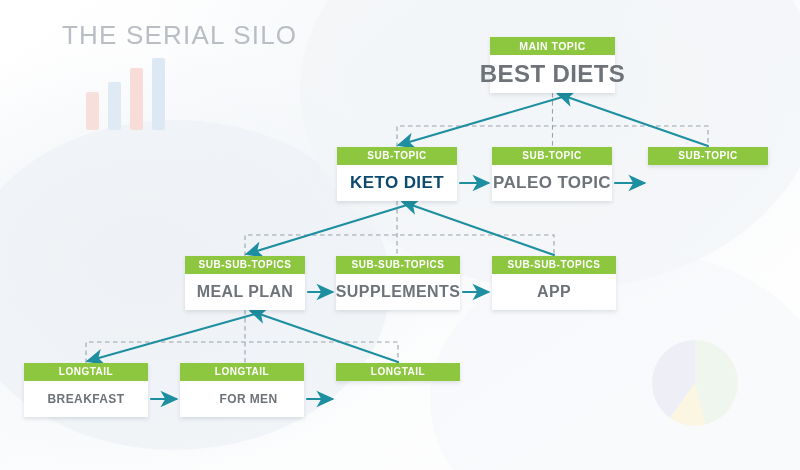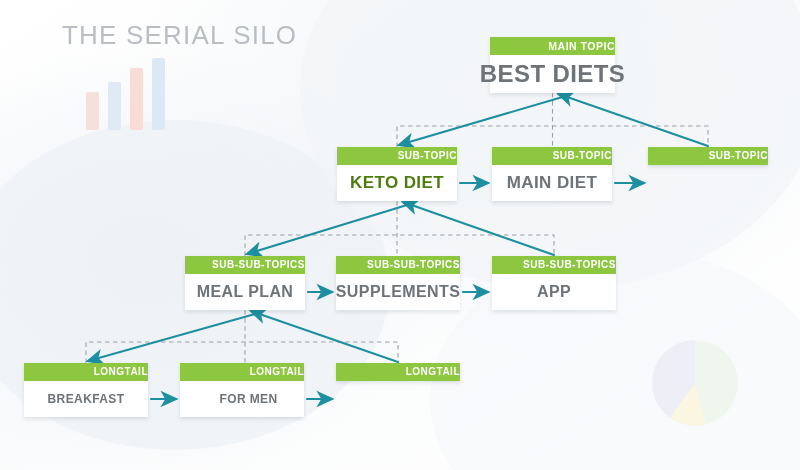--- a/index.html
+++ b/index.html
@@ -35,21 +35,21 @@
   .bg-pie{position:absolute;left:652px;top:340px;width:86px;height:86px;border-radius:50%;}
 
   
   .wires{position:absolute;left:0;top:0;width:800px;height:470px;}
 
   
   .node{
     position:absolute;
     background:#ffffff;
     box-shadow:0 2px 4px rgba(40,60,80,.13);
-    text-align:right;
+    text-align:center;
     box-sizing:border-box;
   }
   .node .cap{
     color:#ffffff;
     font-weight:bold;
     letter-spacing:.5px;
     line-height:18px;
     height:18px;
     font-size:10px;
     white-space:nowrap;
@@ -131,25 +131,25 @@
       </g>
   </svg>
 
   <div id="nodes">
       <div class="node lvl-main" style="left: 490px; top: 37px; width: 125px;">
         <div class="cap" style="background: rgb(141, 198, 63);">MAIN TOPIC</div>
         <div class="ttl" style="color: rgb(109, 115, 120);">BEST DIETS</div>
       </div>
       <div class="node lvl-sub" style="left: 337px; top: 147px; width: 120px;">
         <div class="cap" style="background: rgb(141, 198, 63);">SUB-TOPIC</div>
-        <div class="ttl" style="color: #4d7c0f;">KETO DIET</div>
+        <div class="ttl" style="color: #0c4a6e;">KETO DIET</div>
       </div>
       <div class="node lvl-sub" style="left: 492px; top: 147px; width: 120px;">
         <div class="cap" style="background: rgb(141, 198, 63);">SUB-TOPIC</div>
-        <div class="ttl" style="color: rgb(109, 115, 120);">MAIN DIET</div>
+        <div class="ttl" style="color: rgb(109, 115, 120);">PALEO TOPIC</div>
       </div>
       <div class="node lvl-sub" style="left: 648px; top: 147px; width: 120px;">
         <div class="cap" style="background: rgb(141, 198, 63);">SUB-TOPIC</div>
       </div>
       <div class="node lvl-ssub" style="left: 185px; top: 256px; width: 120px;">
         <div class="cap" style="background: rgb(141, 198, 63);">SUB-SUB-TOPICS</div>
         <div class="ttl" style="color: rgb(109, 115, 120);">MEAL PLAN</div>
       </div>
       <div class="node lvl-ssub" style="left: 336px; top: 256px; width: 124px;">
         <div class="cap" style="background: rgb(141, 198, 63);">SUB-SUB-TOPICS</div>

